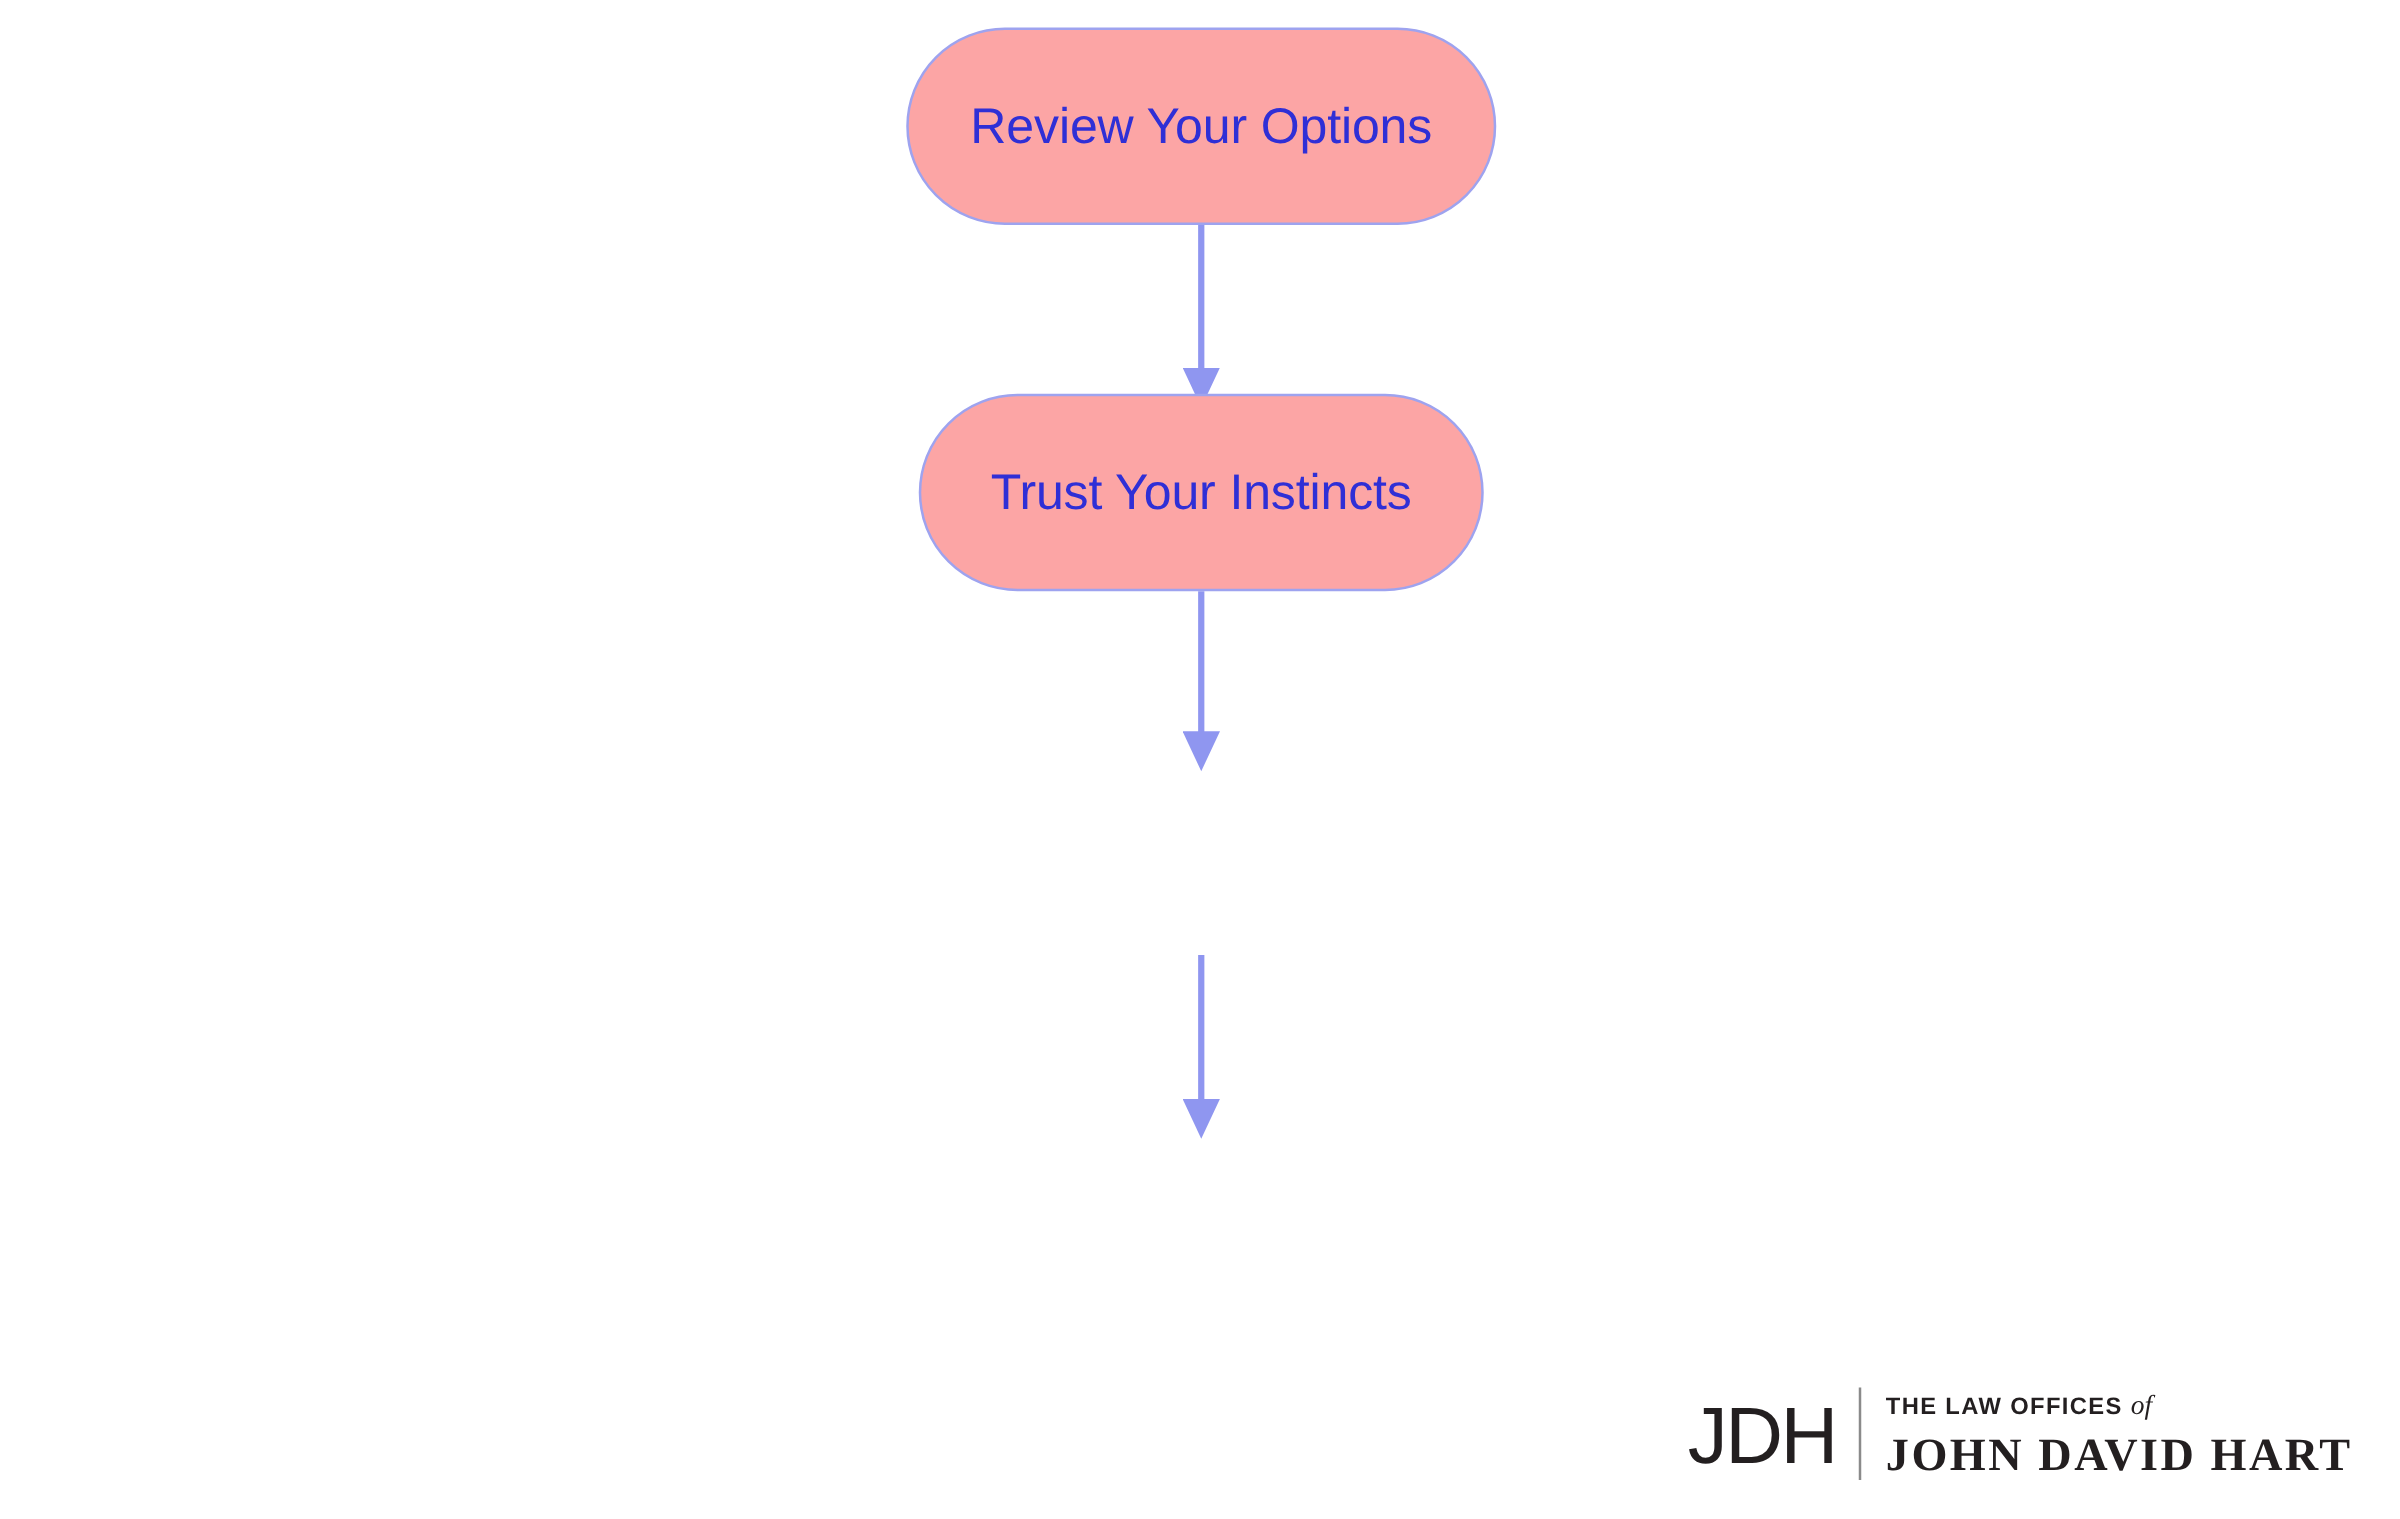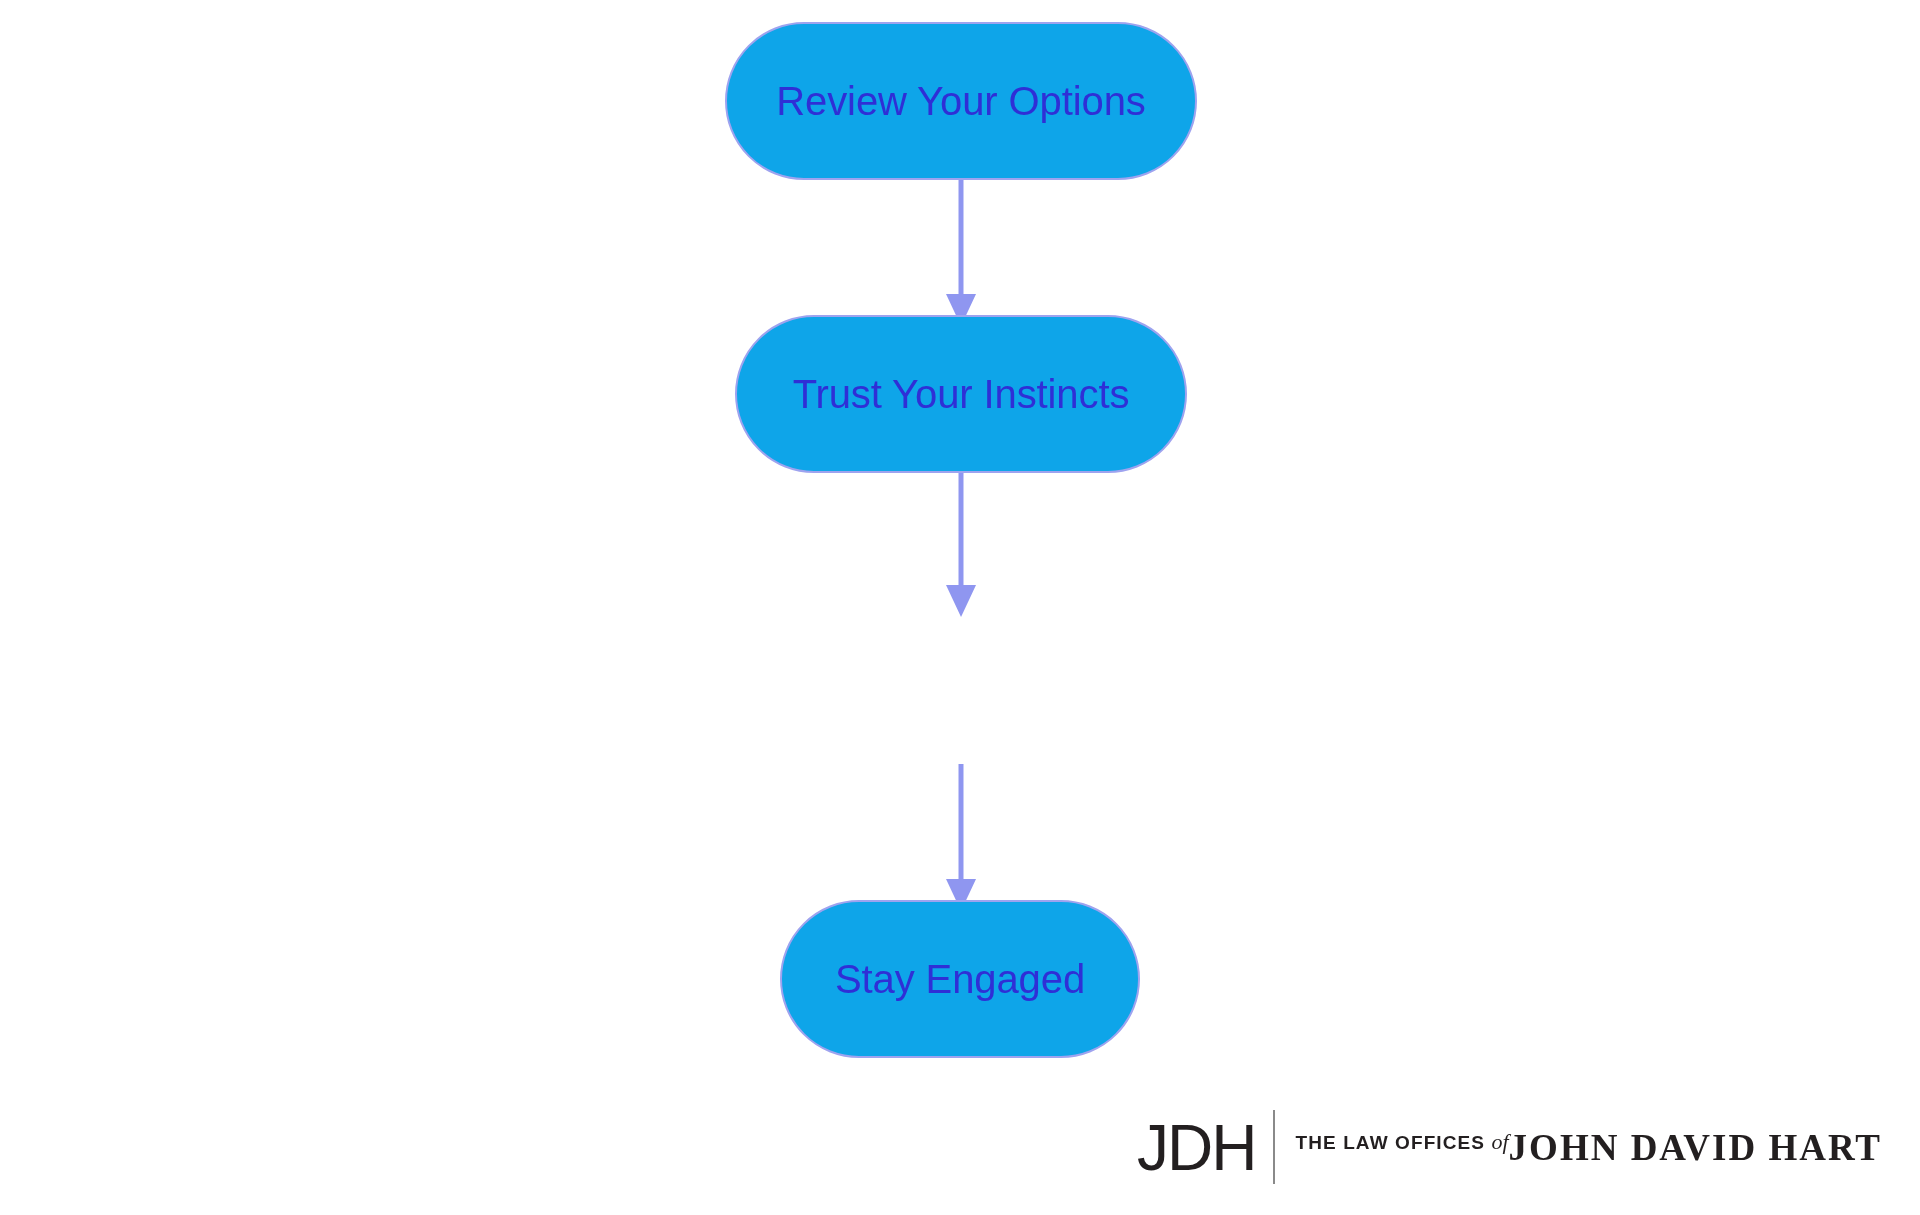--- a/index.html
+++ b/index.html
@@ -21,21 +21,21 @@
     inset: 0;
   }
 
   
   .flow-node {
     position: absolute;
     box-sizing: border-box;
     display: flex;
     align-items: center;
     justify-content: center;
-    background: #0ea5e9;
+    background: #fca5a5;
     border: 2px solid #9ea3ef;
     border-radius: 999px;
     color: #2f2fd6;
     font-family: "Liberation Sans", sans-serif;
     font-weight: 400;
     letter-spacing: -0.1px;
     white-space: nowrap;
   }
   .flow-node .node-label {
     display: block;
@@ -97,21 +97,21 @@
     top: 2px;
   }
   #brand-logo .rule {
     width: 2px;
     height: 74px;
     background: #8a8a8a;
     margin-right: 20px;
   }
   #brand-logo .wordmark {
     display: flex;
-    flex-direction: row;
+    flex-direction: column;
     justify-content: center;
     color: #231f20;
   }
   #brand-logo .tagline {
     font-family: "Liberation Sans", sans-serif;
     font-size: 19px;
     font-weight: 700;
     letter-spacing: 1.1px;
     margin-bottom: 9px;
     white-space: nowrap;
@@ -153,23 +153,20 @@
 
   <div class="flow-node" id="node-0">
     <span class="node-label">Review Your Options</span>
   </div>
 
   <div class="flow-node" id="node-1">
     <span class="node-label">Trust Your Instincts</span>
   </div>
 
 
-  <div class="flow-node" id="node-3">
-    <span class="node-label">Stay Engaged</span>
-  </div>
 
   <div id="brand-logo">
     <div class="monogram">JDH</div>
     <div class="rule"></div>
     <div class="wordmark">
       <div class="tagline">
         <span>THE LAW OFFICES</span>
         <span class="of">of</span>
       </div>
       <div class="firm-name">JOHN DAVID HART</div>

